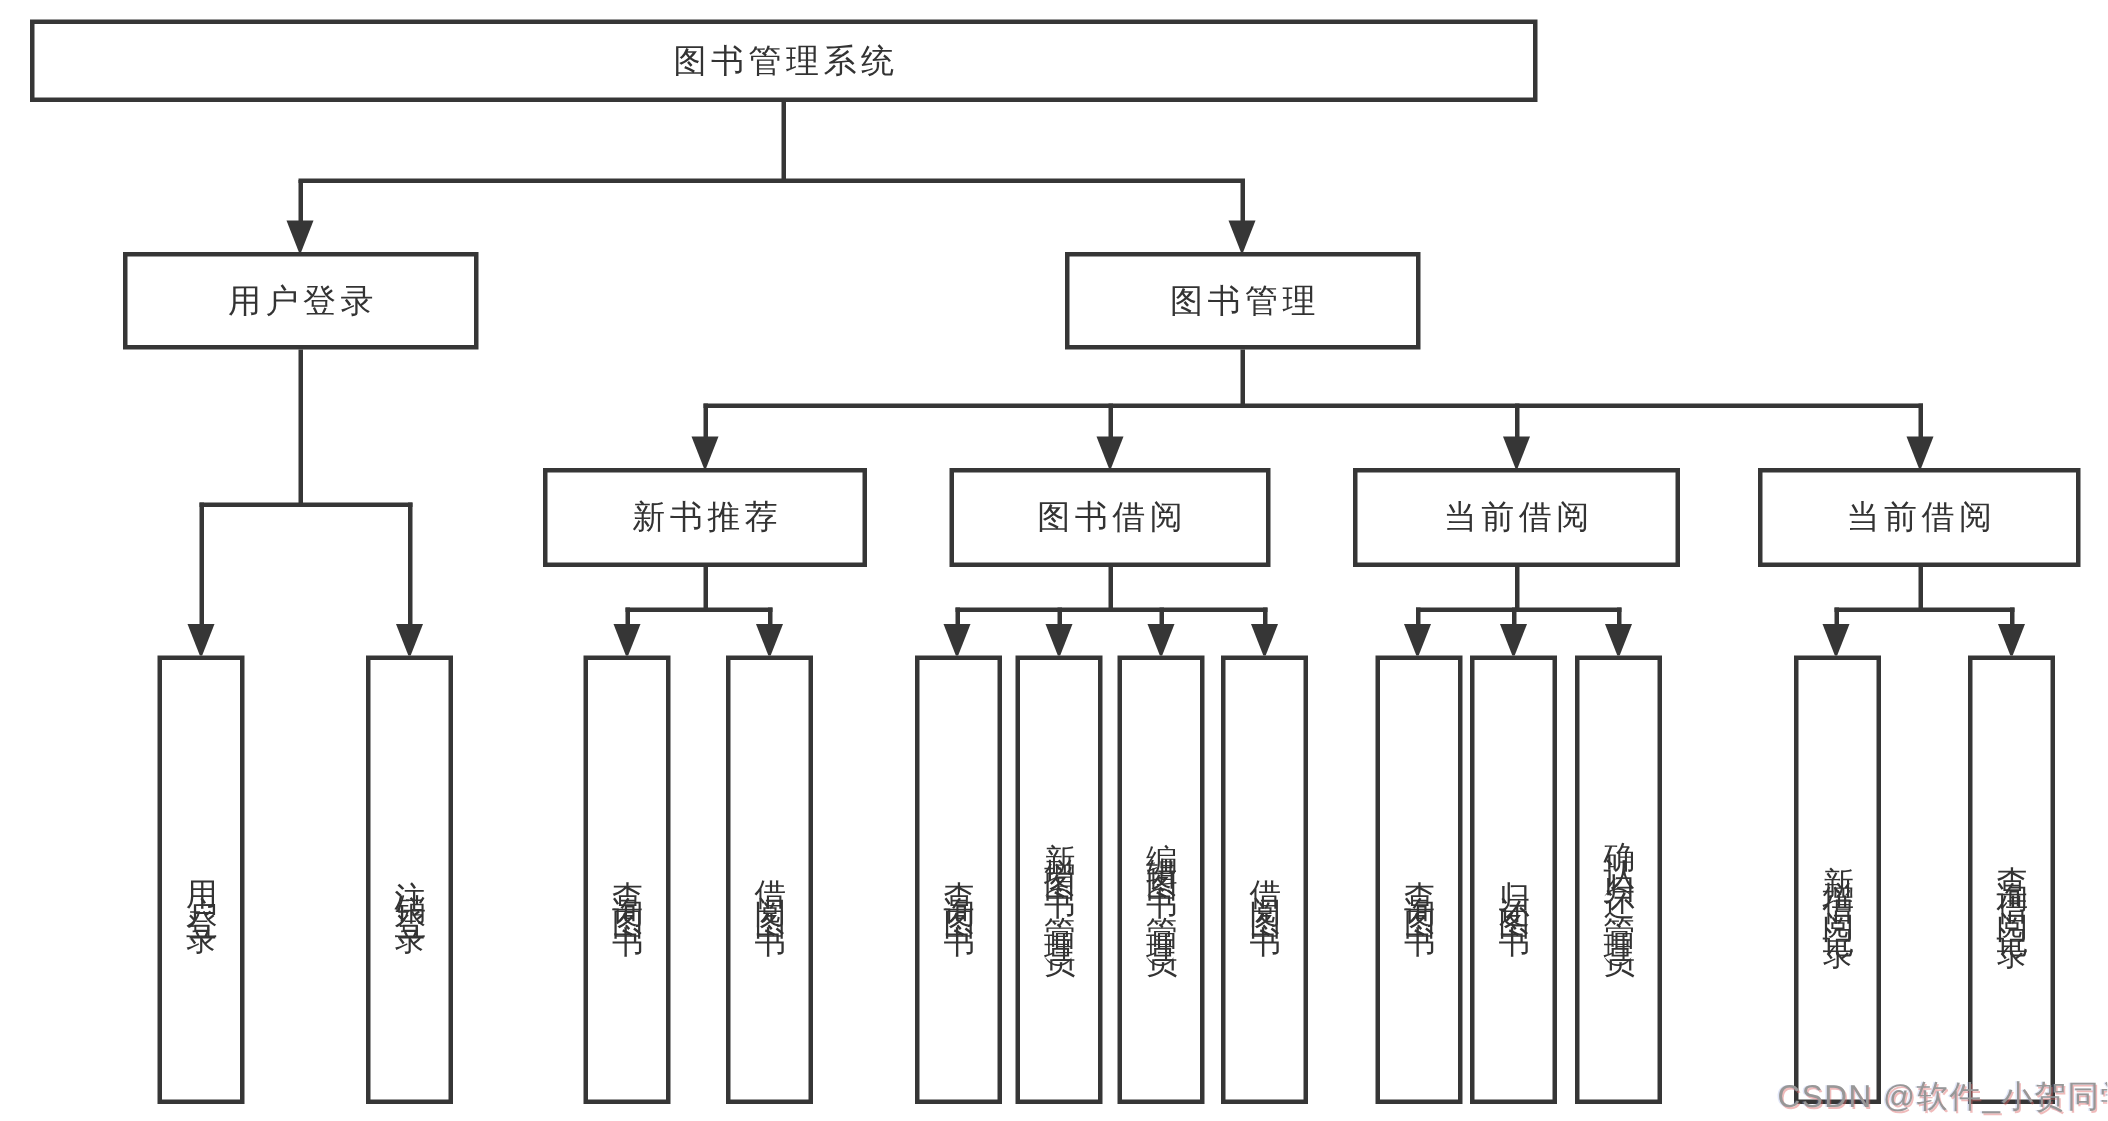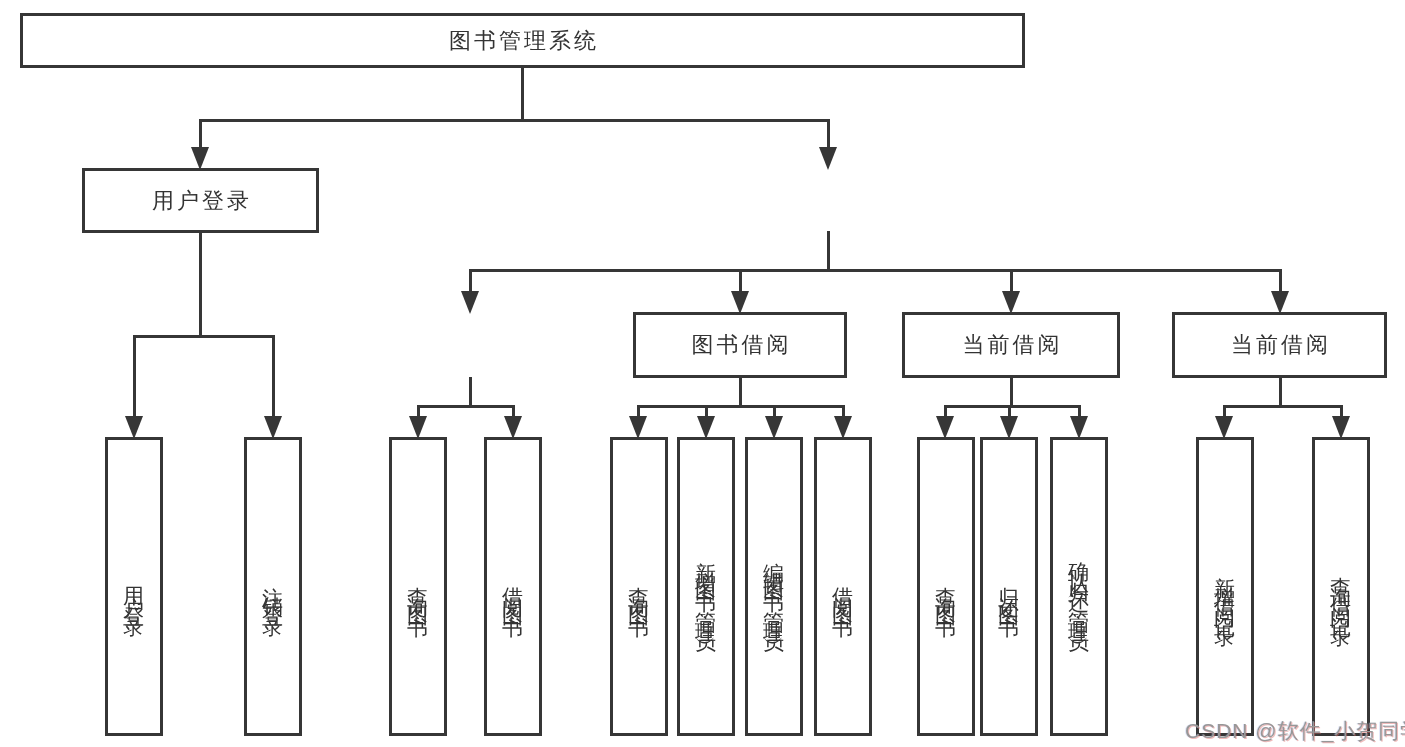--- a/index.html
+++ b/index.html
@@ -74,21 +74,23 @@
   }
 </style>
 </head>
 <body>
 
 <div id="stage">
 
   <div class="box hbox" id="b-root">图书管理系统</div>
 
   <div class="box hbox" id="b-ul">用户登录</div>
+  <div class="box hbox" id="b-bm">图书管理</div>
 
+  <div class="box hbox" id="b-nbr">新书推荐</div>
   <div class="box hbox" id="b-bb">图书借阅</div>
   <div class="box hbox" id="b-cb">当前借阅</div>
   <div class="box hbox" id="b-br">当前借阅</div>
 
   <div class="box vbox leaf" id="l-ul1">用户登录</div>
   <div class="box vbox leaf" id="l-ul2">注销登录</div>
 
   <div class="box vbox leaf" id="l-nbr1">查询图书</div>
   <div class="box vbox leaf" id="l-nbr2">借阅图书</div>
 

